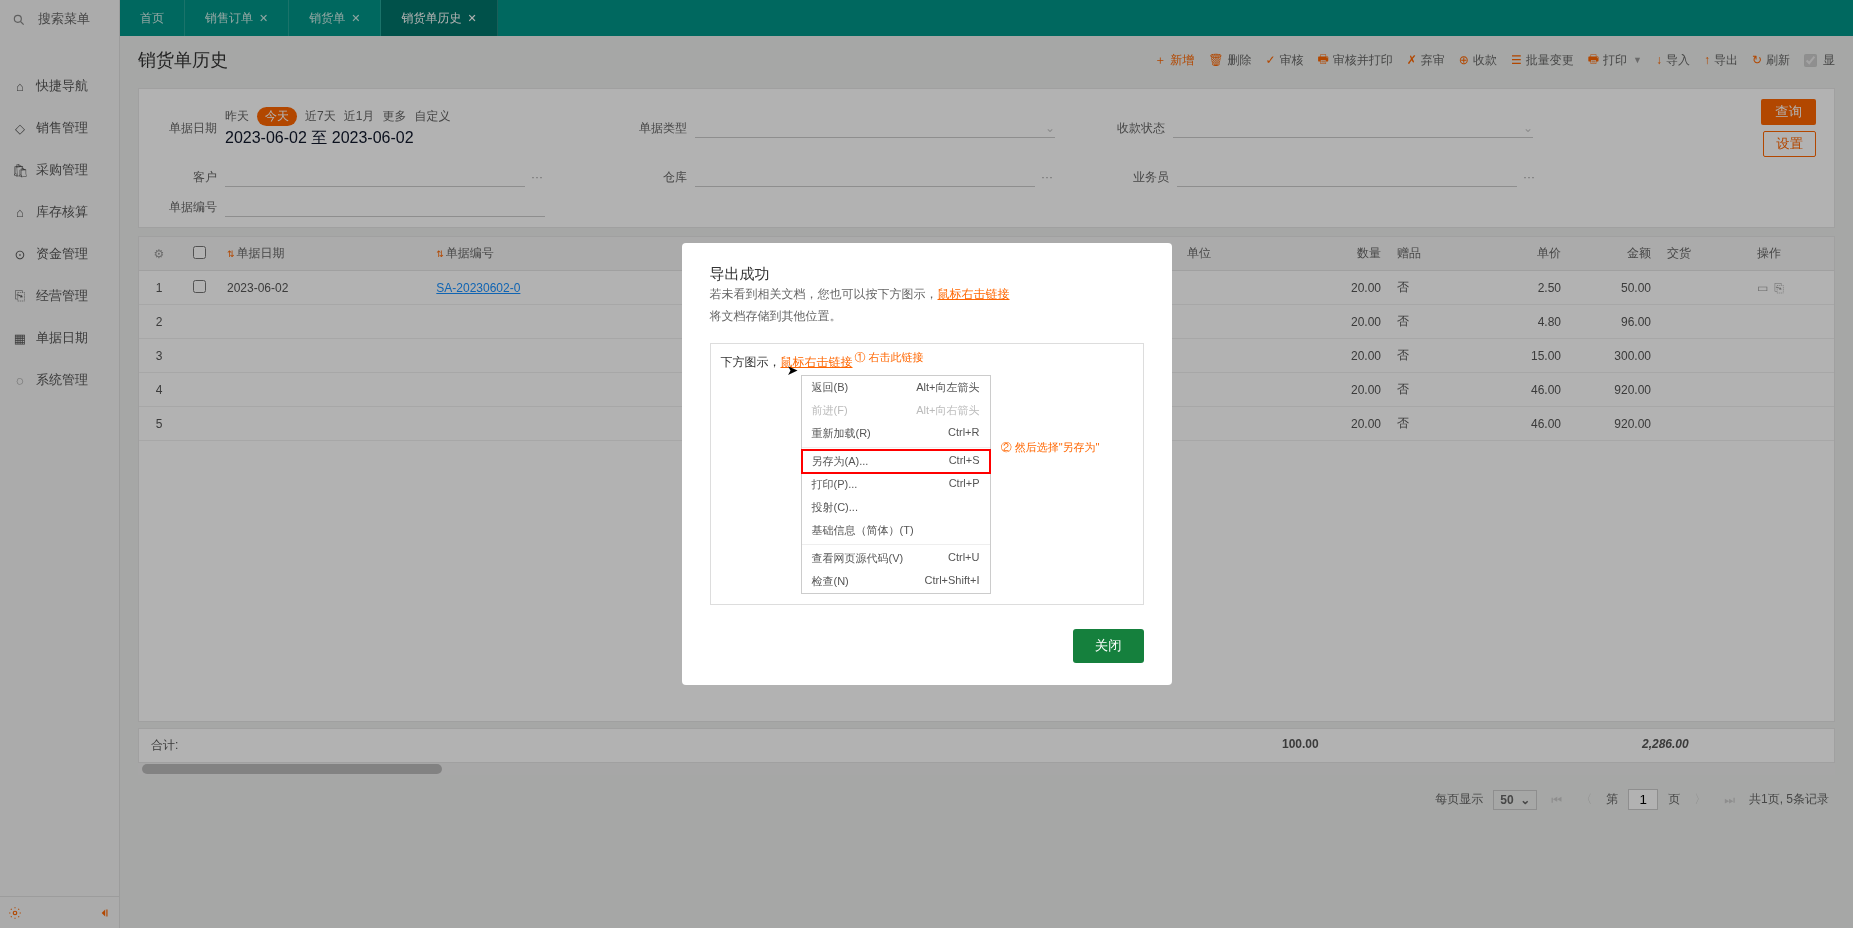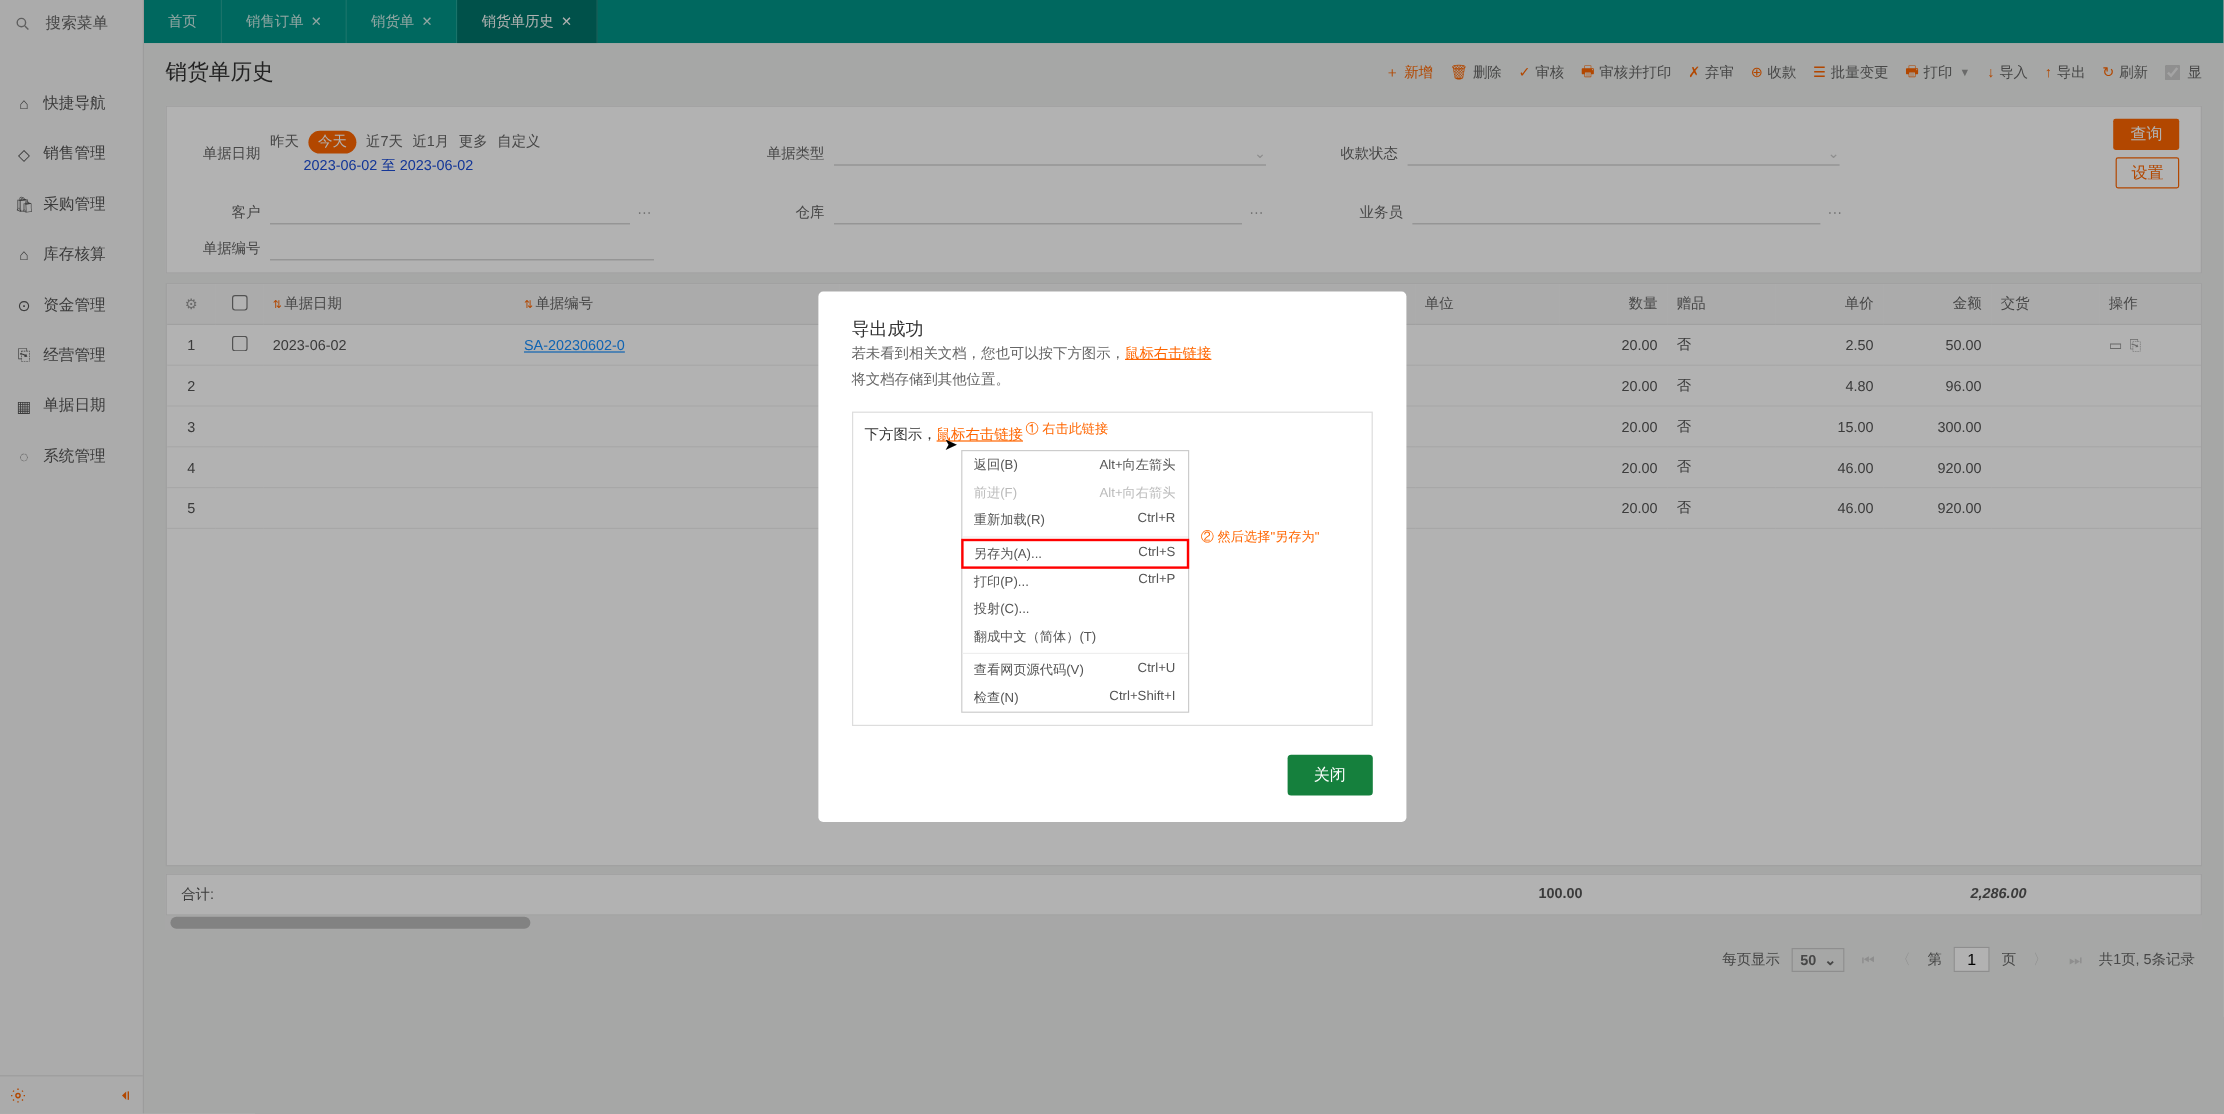--- a/index.html
+++ b/index.html
@@ -31,21 +31,21 @@
     .tb-item input[type=checkbox] { accent-color: #f60; margin-right: 2px; }
     
     .filter-panel { margin: 4px 18px 8px 18px; background: #fff; border: 1px solid #e5e5e5; padding: 10px 18px; }
     .filter-row { display: flex; align-items: center; margin-bottom: 10px; }
     .filter-group { display: flex; align-items: center; margin-right: 50px; min-width: 0; }
     .filter-label { width: 60px; text-align: right; color: #666; margin-right: 8px; }
     .filter-label-wide { width: 60px; text-align: right; color: #666; margin-right: 8px; }
     .date-quicks { display: flex; align-items: center; gap: 8px; font-size: 12px; }
     .date-quick { color: #666; cursor: pointer; }
     .date-quick.active { background: #f60; color: #fff; border-radius: 10px; padding: 1px 8px; }
-    .date-range { font-size: 12px; color: #1d4ed8; margin-top: 2px; margin-left: 28px; }
+    .date-range { font-size: 16px; color: #0f172a; margin-top: 2px; }
     .input-line { border: none; border-bottom: 1px solid #ccc; width: 360px; padding: 2px 0; }
     .select-line { border: none; border-bottom: 1px solid #ccc; width: 360px; padding: 2px 0; color: #999; display: flex; justify-content: flex-end; }
     .dots { color: #999; cursor: pointer; padding: 0 6px; }
     .btn-primary { background: #f60; color: #fff; border: none; padding: 4px 14px; border-radius: 2px; cursor: pointer; }
     .btn-secondary { background: #fff; color: #f60; border: 1px solid #f60; padding: 3px 12px; border-radius: 2px; cursor: pointer; }
     .filter-right-btns { display: flex; flex-direction: column; gap: 6px; align-items: flex-end; }
     
     .table-wrap { margin: 0 18px; background: #fff; border: 1px solid #e5e5e5; overflow-x: auto; }
     table { border-collapse: collapse; min-width: 1700px; }
     thead th { background: #f5f5f5; padding: 8px; font-weight: normal; color: #666; border-bottom: 1px solid #e5e5e5; text-align: left; font-size: 12px; white-space: nowrap; }
@@ -440,21 +440,21 @@
               </div>
               <div class="ctx-item">
                 <span>打印(P)...</span>
                 <span>Ctrl+P</span>
               </div>
               <div class="ctx-item">
                 <span>投射(C)...</span>
                 <span></span>
               </div>
               <div class="ctx-item">
-                <span>翻成中文（简体）(T)</span>
+                <span>基础信息（简体）(T)</span>
                 <span></span>
               </div>
               <div class="ctx-divider"></div>
               <div class="ctx-item">
                 <span>查看网页源代码(V)</span>
                 <span>Ctrl+U</span>
               </div>
               <div class="ctx-item">
                 <span>检查(N)</span>
                 <span>Ctrl+Shift+I</span>

